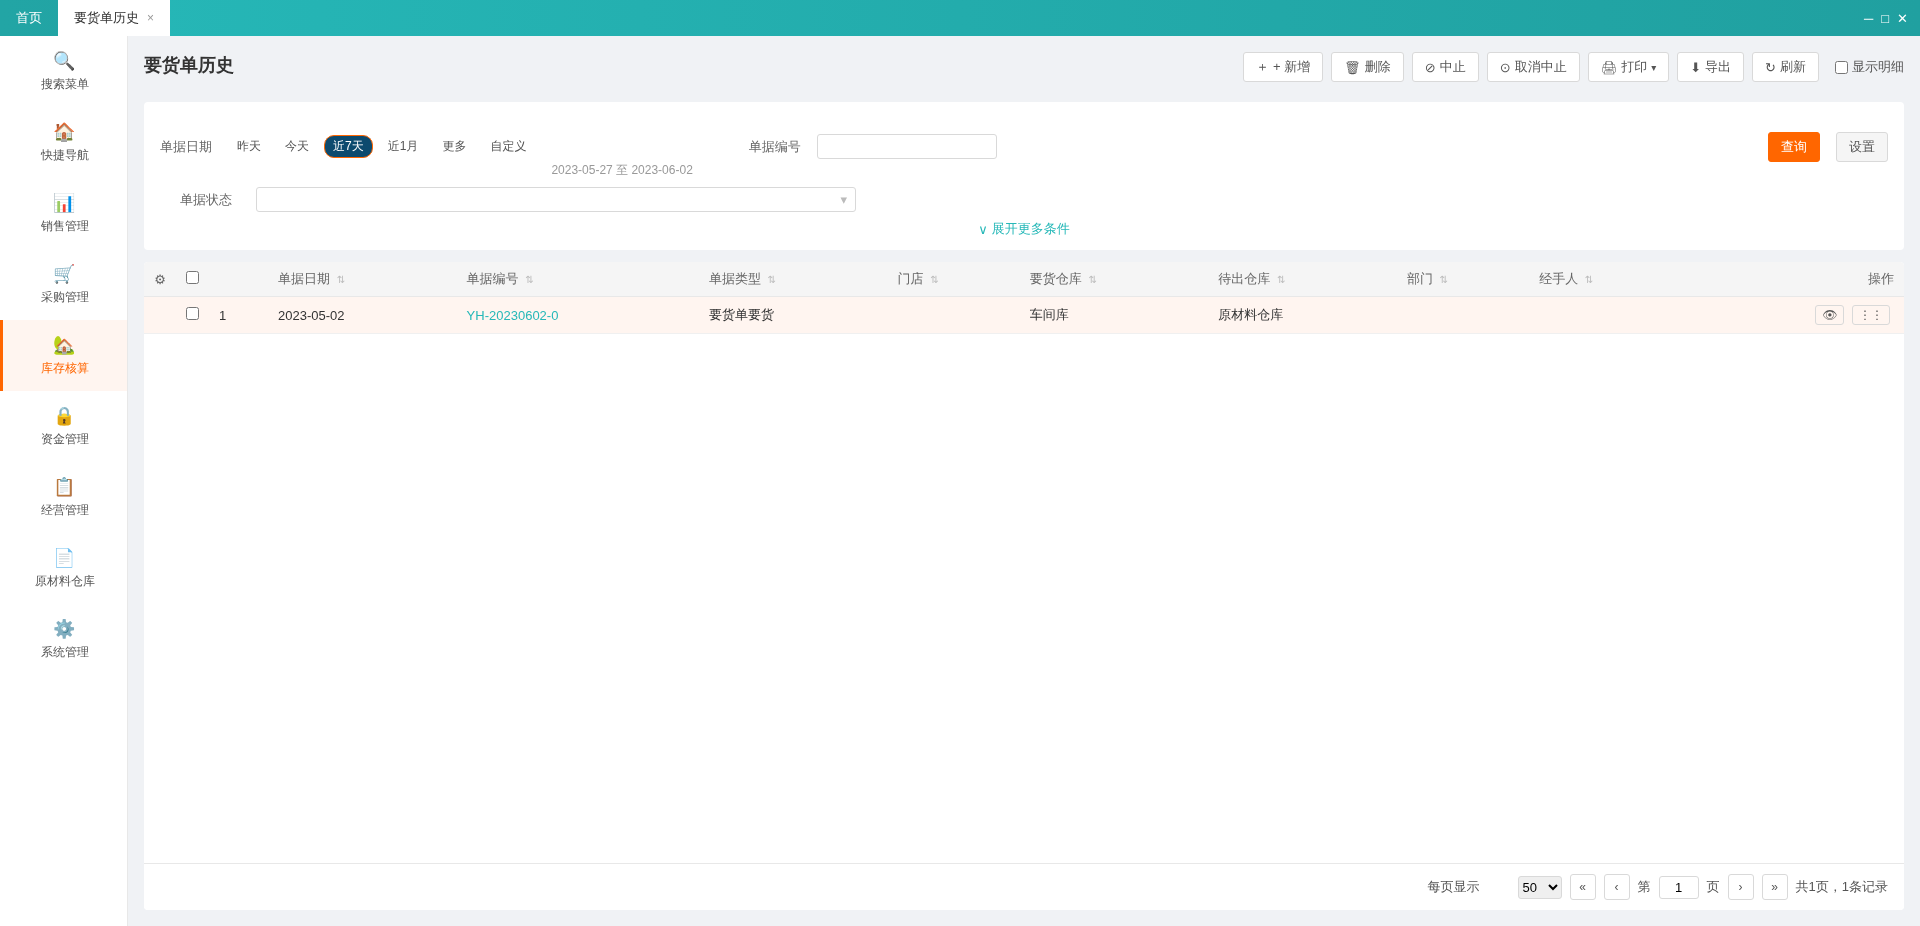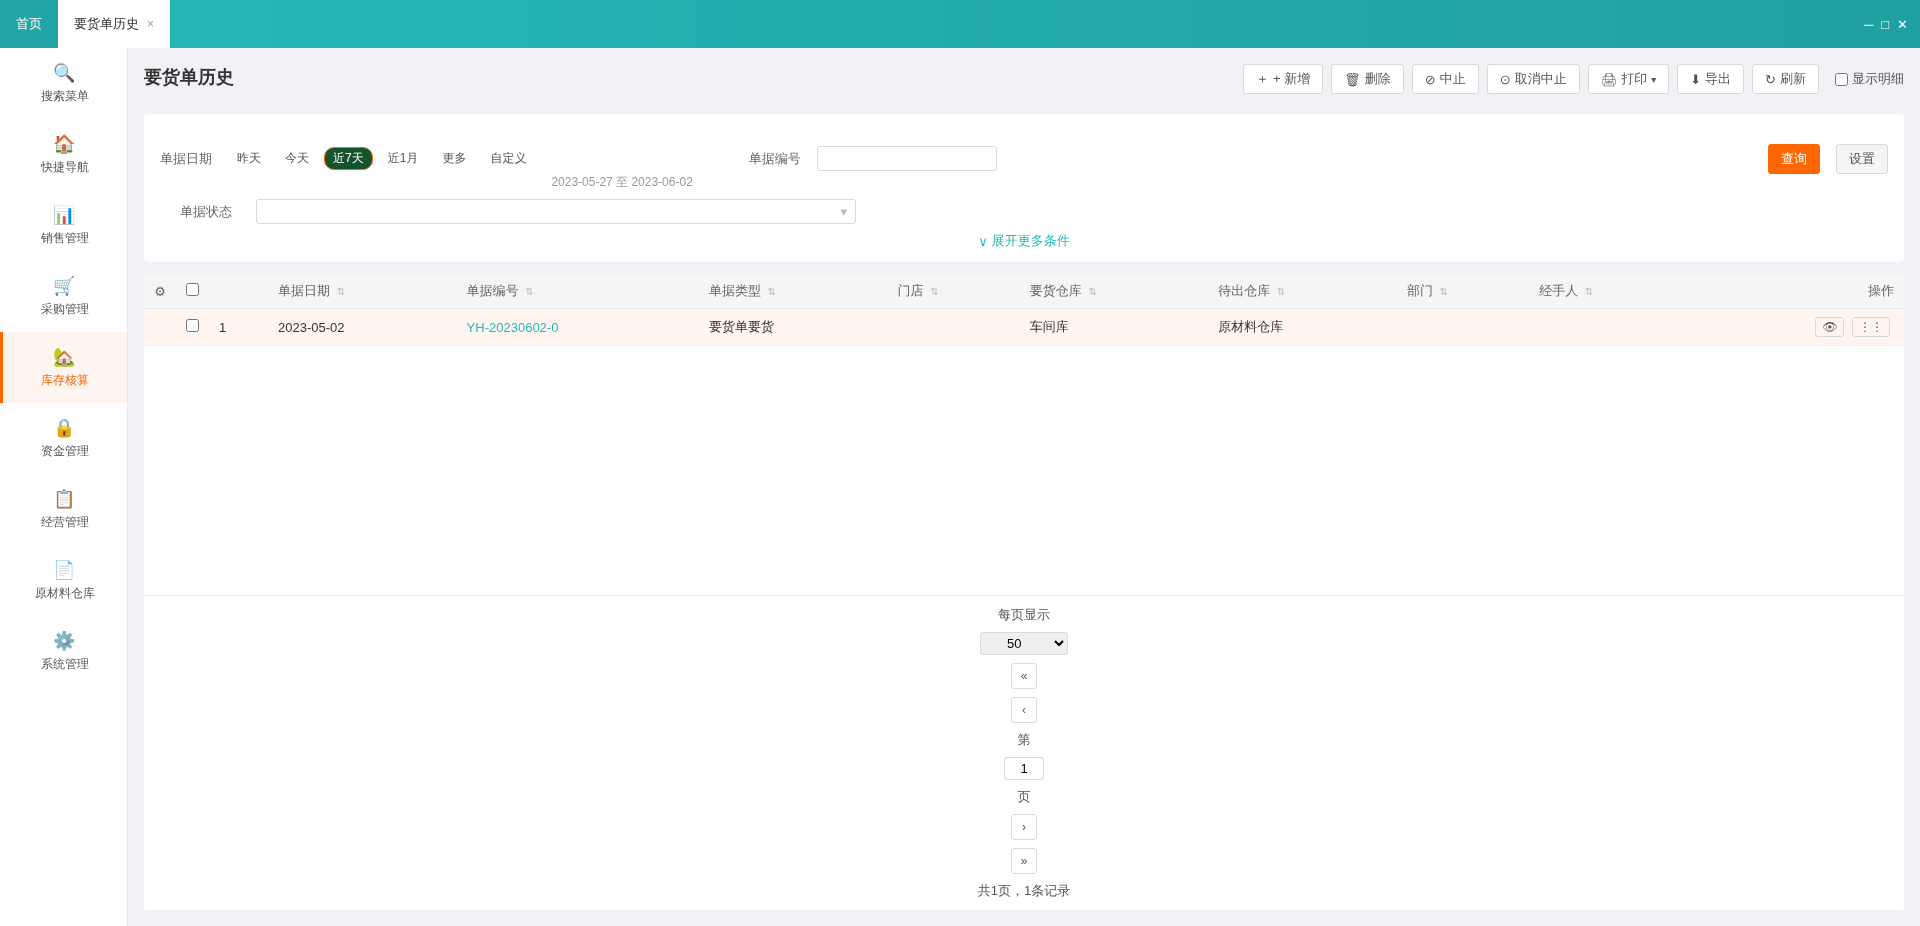--- a/index.html
+++ b/index.html
@@ -1,20 +1,20 @@
 <!DOCTYPE html>
 <html><head>
   <meta charset="utf-8">
   <style>
     * { box-sizing: border-box; margin: 0; padding: 0; font-family: 'Microsoft YaHei', Arial, sans-serif; font-size: 13px; }
     body { display: flex; flex-direction: column; height: 926px; overflow: hidden; background: #f0f2f5; }
     
     
     .top-bar {
-      height: 48px;
+      height: 36px;
       background: linear-gradient(90deg, #26b8b8, #20a0a0);
       display: flex;
       align-items: center;
       padding: 0 0 0 0;
       flex-shrink: 0;
     }
     .top-bar-tabs {
       display: flex;
       align-items: stretch;
       height: 100%;
@@ -131,21 +131,21 @@
     }
     .date-btn {
       padding: 2px 8px;
       border-radius: 10px;
       cursor: pointer;
       font-size: 12px;
       color: #555;
       border: 1px solid transparent;
     }
     .date-btn.active {
-      background: #14532d;
+      background: #0c4a6e;
       color: #fff;
       border-color: #f60;
     }
     .date-range {
       font-size: 12px;
       color: #999;
       margin-top: 48px;
     }
     .filter-input {
       border: 1px solid #d9d9d9;
@@ -255,27 +255,27 @@
     .pagination {
       display: flex;
       align-items: center;
       justify-content: flex-end;
       padding: 10px 16px;
       background: #fff;
       border-top: 1px solid #e8e8e8;
       gap: 8px;
       font-size: 13px;
       color: #555;
-      flex-direction: column;
     }
     .page-size-select {
       border: 1px solid #d9d9d9;
       border-radius: 3px;
-      padding: 2px 22px;
-      font-size: 13px;
+      padding: 2px 0;
+      font-size: 13px;
+      margin-left: 30px;
     }
     .page-btn {
       width: 26px;
       height: 26px;
       display: flex;
       align-items: center;
       justify-content: center;
       border: 1px solid #d9d9d9;
       border-radius: 3px;
       cursor: pointer;

